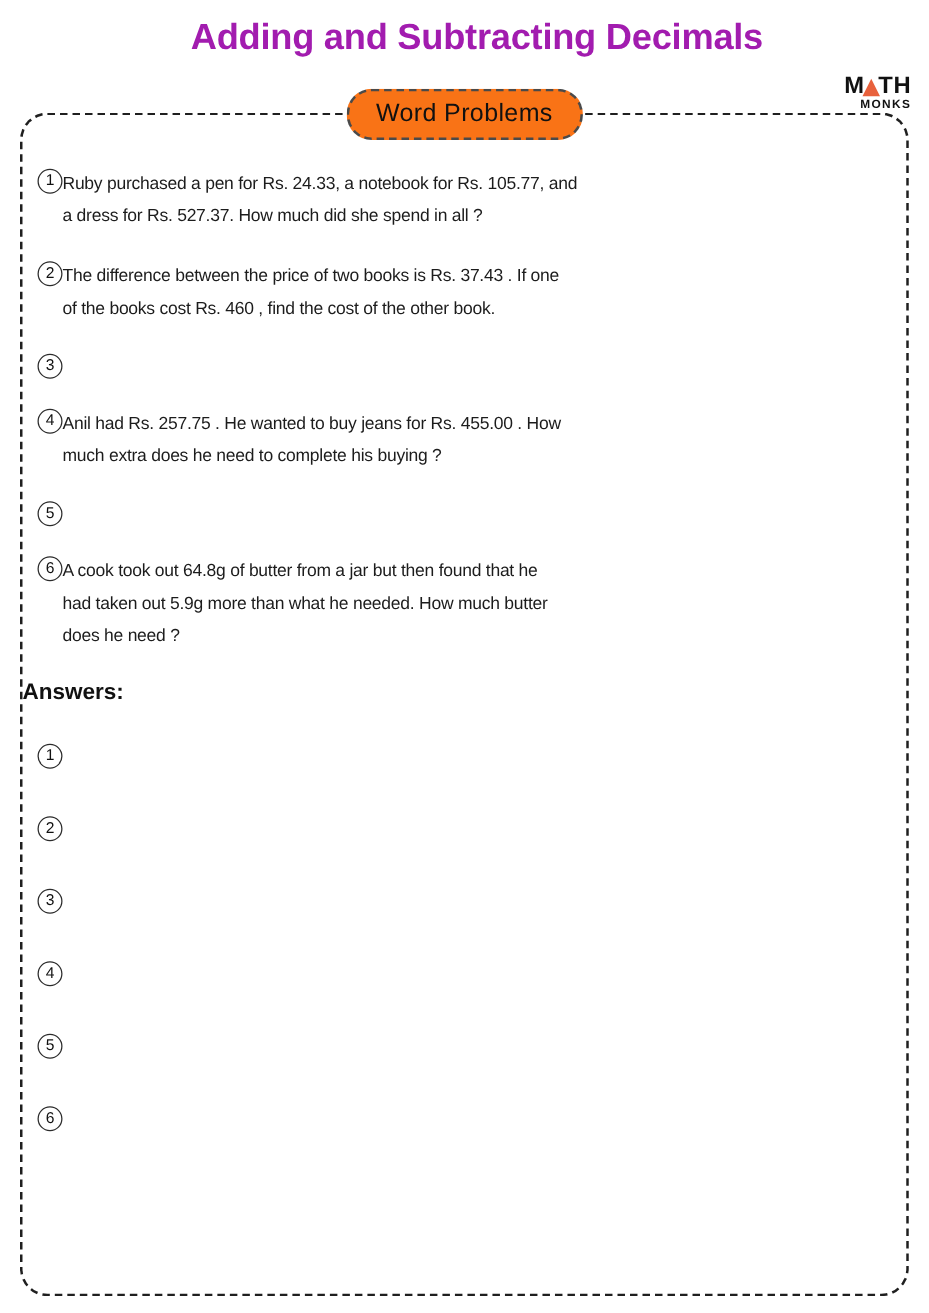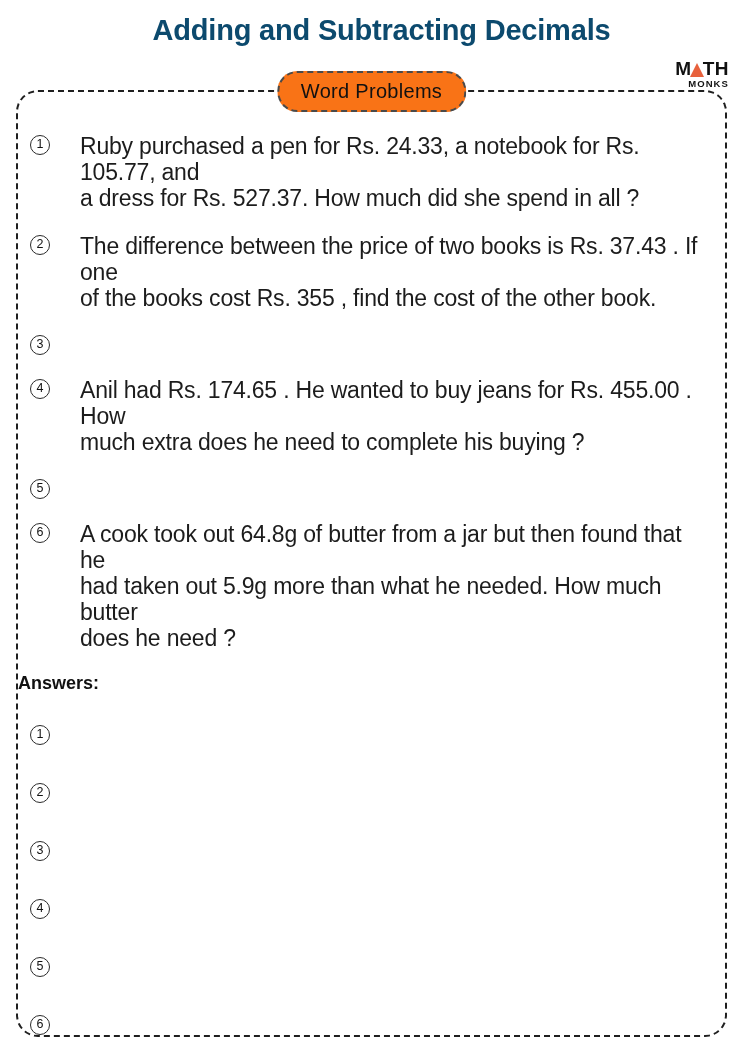--- a/index.html
+++ b/index.html
@@ -9,21 +9,21 @@
     background: #ffffff;
     font-family: "Liberation Sans", sans-serif;
     color: var(--text, #1c1c1c);
     position: relative;
     overflow: hidden;
   }
 
   .title {
     position: absolute; top: 14px; left: 0; width: 100%;
     margin: 0; text-align: center;
-    font-size: 29px; font-weight: 700; color: #0c4a6e;
+    font-size: 29px; font-weight: 700; color: #a21caf;
     letter-spacing: -0.2px;
     padding-left: 20px;
   }
 
   .logo {
     position: absolute; top: 59px; right: 14px;
     text-align: right; line-height: 1;
   }
   .logo-top {
     display: flex; align-items: flex-end; justify-content: flex-end;
@@ -64,22 +64,21 @@
   .problem { display: flex; align-items: flex-start; margin-bottom: 22px; }
 
   .num-circle {
     flex: 0 0 20px; width: 20px; height: 20px;
     border: 1.5px solid #2b2b2b; border-radius: 50%;
     text-align: center; font-size: 12.5px; line-height: 17px;
     color: #111; margin-top: 2px;
   }
 
   .problem-text {
-    margin-left: 30px;
-    font-size: 23px; line-height: 26px;
+    font-size: 14px; line-height: 26px;
     letter-spacing: -0.2px;
     white-space: pre-line;
     color: var(--text, #1c1c1c);
   }
 
   .answers-heading {
     text-align: left; font-size: 18px; font-weight: 700;
     color: #111; margin-top: 2px;
   }
 
@@ -109,28 +108,28 @@
 
     <ol class="problems">
       <li class="problem">
         <span class="num-circle">1</span>
         <span class="problem-text">Ruby purchased a pen for Rs. 24.33, a notebook for Rs. 105.77, and
 a dress for Rs. 527.37. How much did she spend in all ?</span>
       </li>
       <li class="problem">
         <span class="num-circle">2</span>
         <span class="problem-text">The difference between the price of two books is Rs. 37.43 . If one
-of the books cost Rs. 355 , find the cost of the other book.</span>
+of the books cost Rs. 460 , find the cost of the other book.</span>
       </li>
       <li class="problem">
         <span class="num-circle">3</span>
       </li>
       <li class="problem">
         <span class="num-circle">4</span>
-        <span class="problem-text">Anil had Rs. 174.65 . He wanted to buy jeans for Rs. 455.00 . How
+        <span class="problem-text">Anil had Rs. 257.75 . He wanted to buy jeans for Rs. 455.00 . How
 much extra does he need to complete his buying ?</span>
       </li>
       <li class="problem">
         <span class="num-circle">5</span>
       </li>
       <li class="problem">
         <span class="num-circle">6</span>
         <span class="problem-text">A cook took out 64.8g of butter from a jar but then found that he
 had taken out 5.9g more than what he needed. How much butter
 does he need ?</span>

